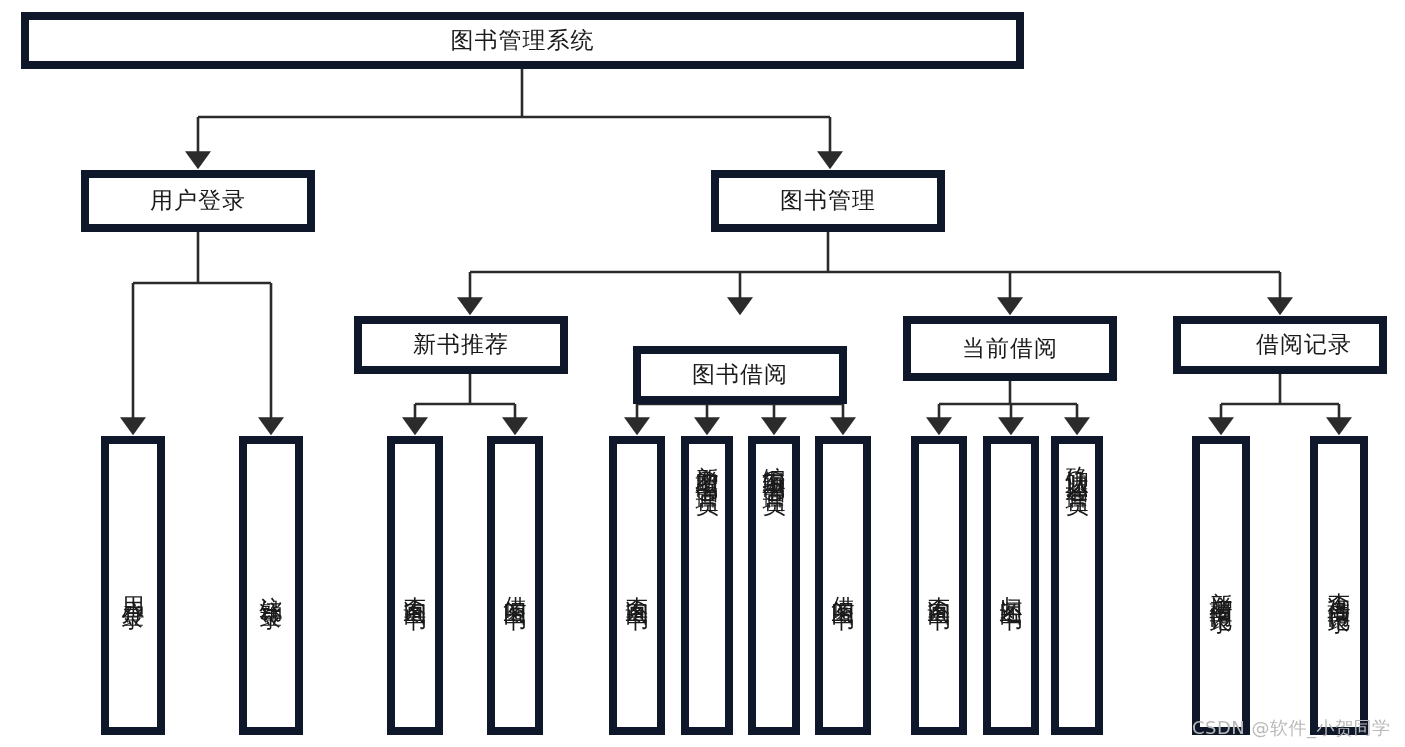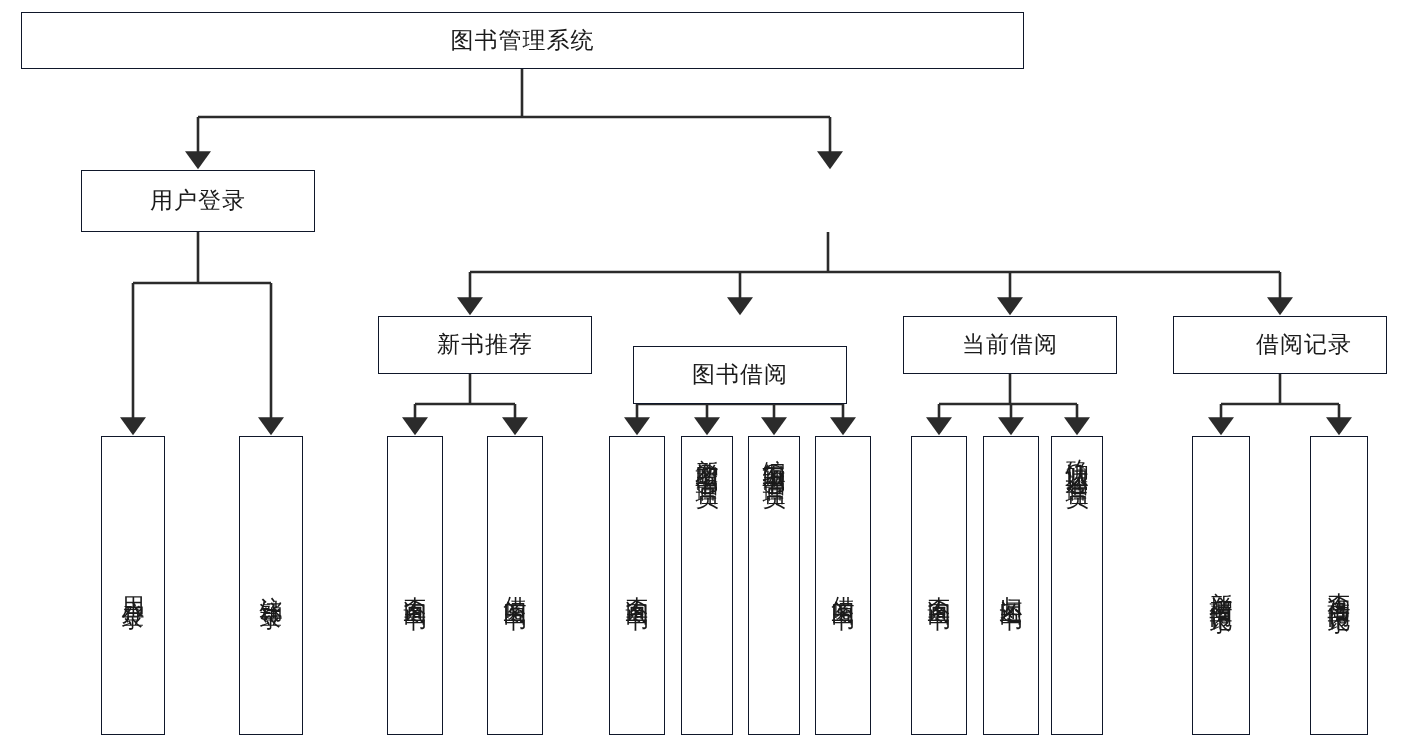--- a/index.html
+++ b/index.html
@@ -22,21 +22,21 @@
     left: 0;
     top: 0;
     width: 1405px;
     height: 747px;
     pointer-events: none;
   }
   .node {
     position: absolute;
     box-sizing: border-box;
     background: #ffffff;
-    border: 1px solid #0f172a;
+    border: 8px solid #0f172a;
     display: flex;
     align-items: center;
     justify-content: center;
   }
   .node .label {
     color: #1a1a1a;
     font-size: 23px;
     line-height: 1.18;
     letter-spacing: 1px;
     white-space: nowrap;
@@ -122,28 +122,31 @@
     </g>
   </svg>
 
   <div class="node" style="left:21px; top:12px; width:1003px; height:57px;">
     <span class="label">图书管理系统</span>
   </div>
 
   <div class="node" style="left:81px; top:170px; width:234px; height:62px;">
     <span class="label">用户登录</span>
   </div>
+  <div class="node" style="left:711px; top:170px; width:234px; height:62px;">
+    <span class="label">图书管理</span>
+  </div>
 
-  <div class="node" style="left:378px; top:316px; width:214px; height:58px;">
+  <div class="node" style="left:354px; top:316px; width:214px; height:58px;">
     <span class="label">新书推荐</span>
   </div>
   <div class="node" style="left:633px; top:316px; width:214px; height:58px;margin-top:30px;">
     <span class="label">图书借阅</span>
   </div>
-  <div class="node" style="left:903px; top:316px; width:214px; height:58px;">
+  <div class="node" style="left:903px; top:316px; width:214px; height:65px;">
     <span class="label">当前借阅</span>
   </div>
   <div class="node" style="left:1173px; top:316px; width:214px; height:58px;padding-left:48px;">
     <span class="label">借阅记录</span>
   </div>
 
   <div class="node vertical centered" style="left:101px; top:436px; width:64px; height:299px;">
     <span class="label">用户登录</span>
   </div>
   <div class="node vertical centered" style="left:239px; top:436px; width:64px; height:299px;">
@@ -180,14 +183,15 @@
     <span class="label">确认归还（管理员）</span>
   </div>
 
   <div class="node vertical centered" style="left:1192px; top:436px; width:58px; height:299px;">
     <span class="label">新增借阅记录</span>
   </div>
   <div class="node vertical centered" style="left:1310px; top:436px; width:58px; height:299px;">
     <span class="label">查询借阅记录</span>
   </div>
 
+  <div class="watermark" style="left:1192px; top:716px;">CSDN @软件_小贺同学</div>
 
 </div>
 
 </body></html>

